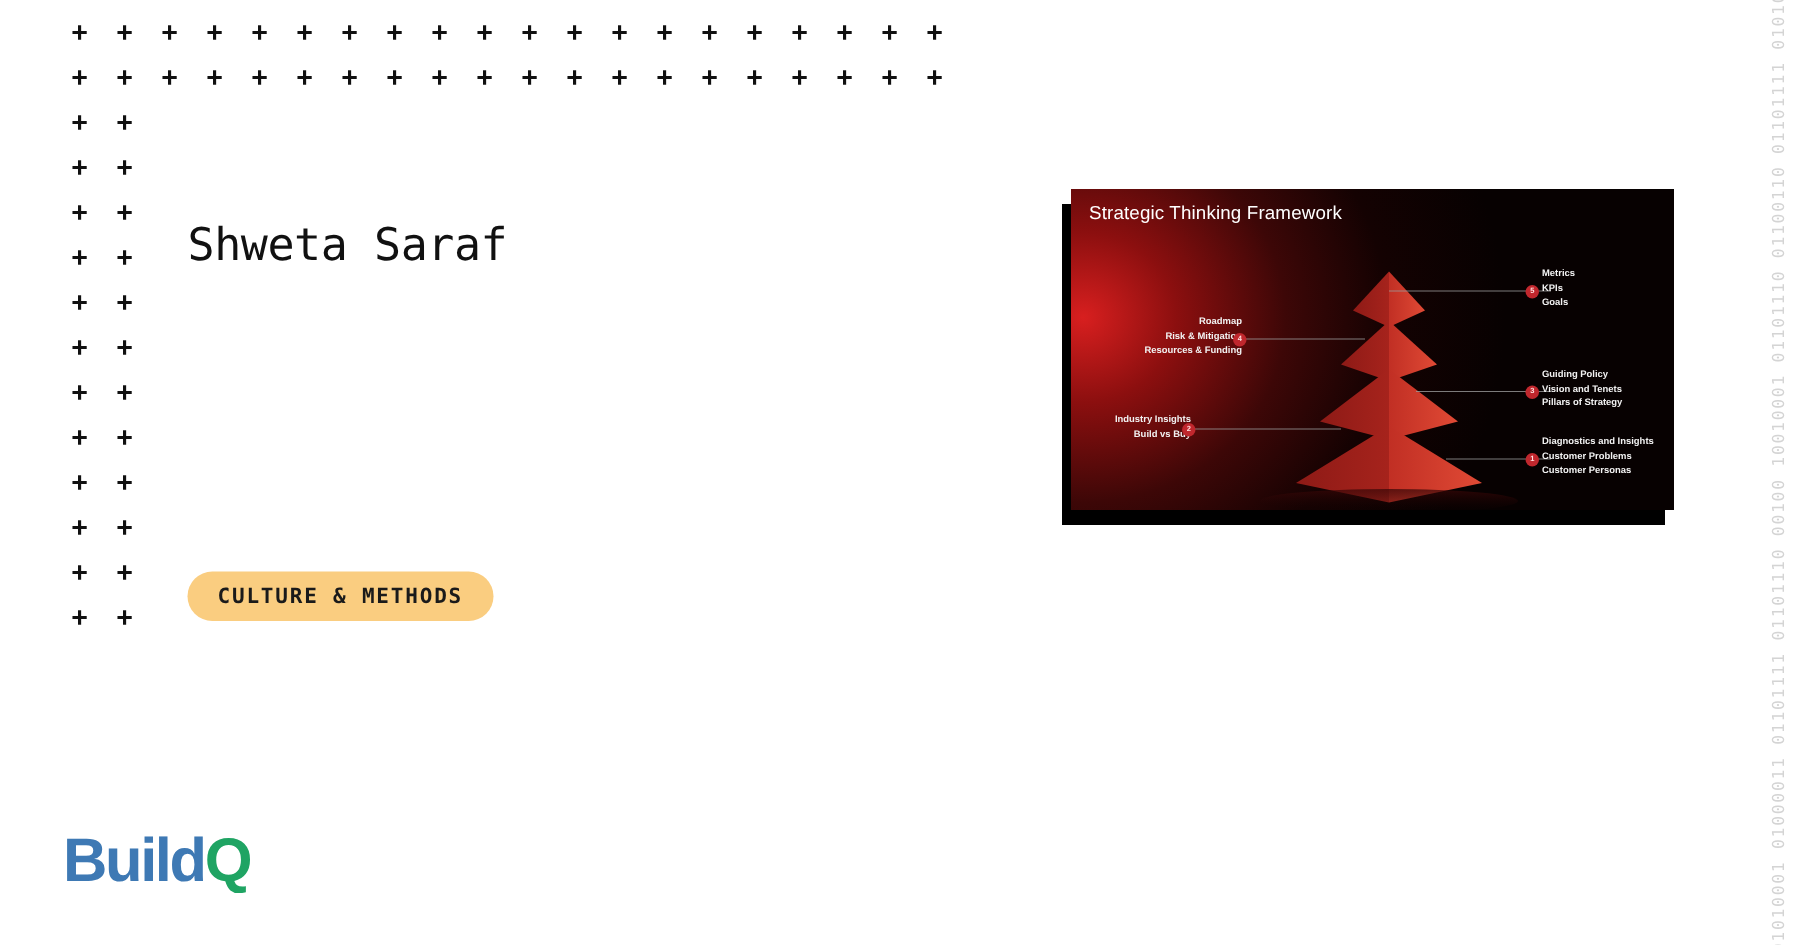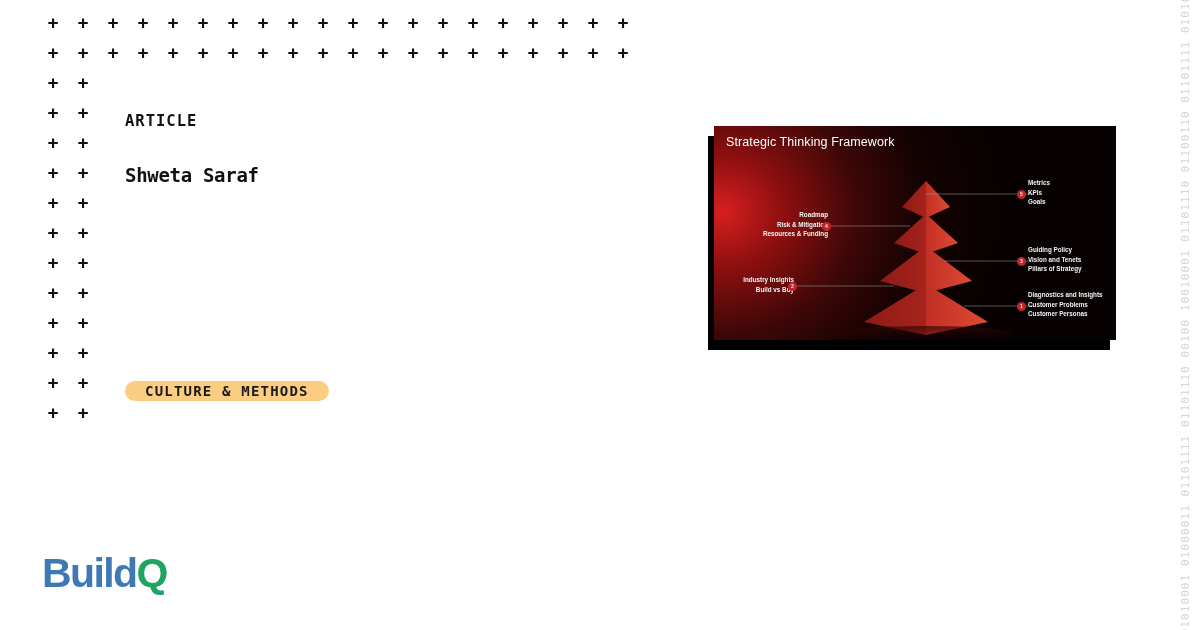--- a/index.html
+++ b/index.html
@@ -82,34 +82,34 @@
     font-size: 46px;
     line-height: 51px;
     letter-spacing: -0.9px;
     color: #26913e;
     max-width: 570px;
   }
 
   #author {
     margin-top: 34px;
     font-family: "DejaVu Sans Mono", monospace;
-    font-size: 19px;
-    font-weight: 700;
+    font-size: 30px;
+    font-weight: 400;
     letter-spacing: -0.3px;
     color: #111111;
   }
 
   #topic-badge {
     position: absolute;
     left: 125px;
     top: 381px;
     display: inline-flex;
     align-items: center;
     justify-content: center;
-    height: 20px;
+    height: 33px;
     padding: 0 20px;
     border-radius: 19px;
     background: #facd80;
     font-family: "DejaVu Sans Mono", monospace;
     font-size: 14px;
     font-weight: 700;
     letter-spacing: 1.2px;
     color: #1a1a1a;
     white-space: nowrap;
   }
@@ -270,21 +270,20 @@
     <div class="plus" style="left: 76px; top: 373px;">+</div>
     <div class="plus" style="left: 46px; top: 403px;">+</div>
     <div class="plus" style="left: 76px; top: 403px;">+</div>
   </div>
 
 <div id="binary-strip">
   <div class="bin-text">01000000 01010001 01000011 01101111 01101110 00100 10010001 01101110 01100110 01101111 01010001 00100</div>
 </div>
 
 <div id="content">
-  <div id="kicker">ARTICLE</div>
   <div id="author">Shweta Saraf</div>
 </div>
 
 <div id="topic-badge">CULTURE &amp; METHODS</div>
 
 <div id="logo"><span class="info">Build</span><span class="q">Q</span></div>
 
 <div id="hero-wrap">
   <div id="hero-shadow"></div>
   <div id="hero-slide">

